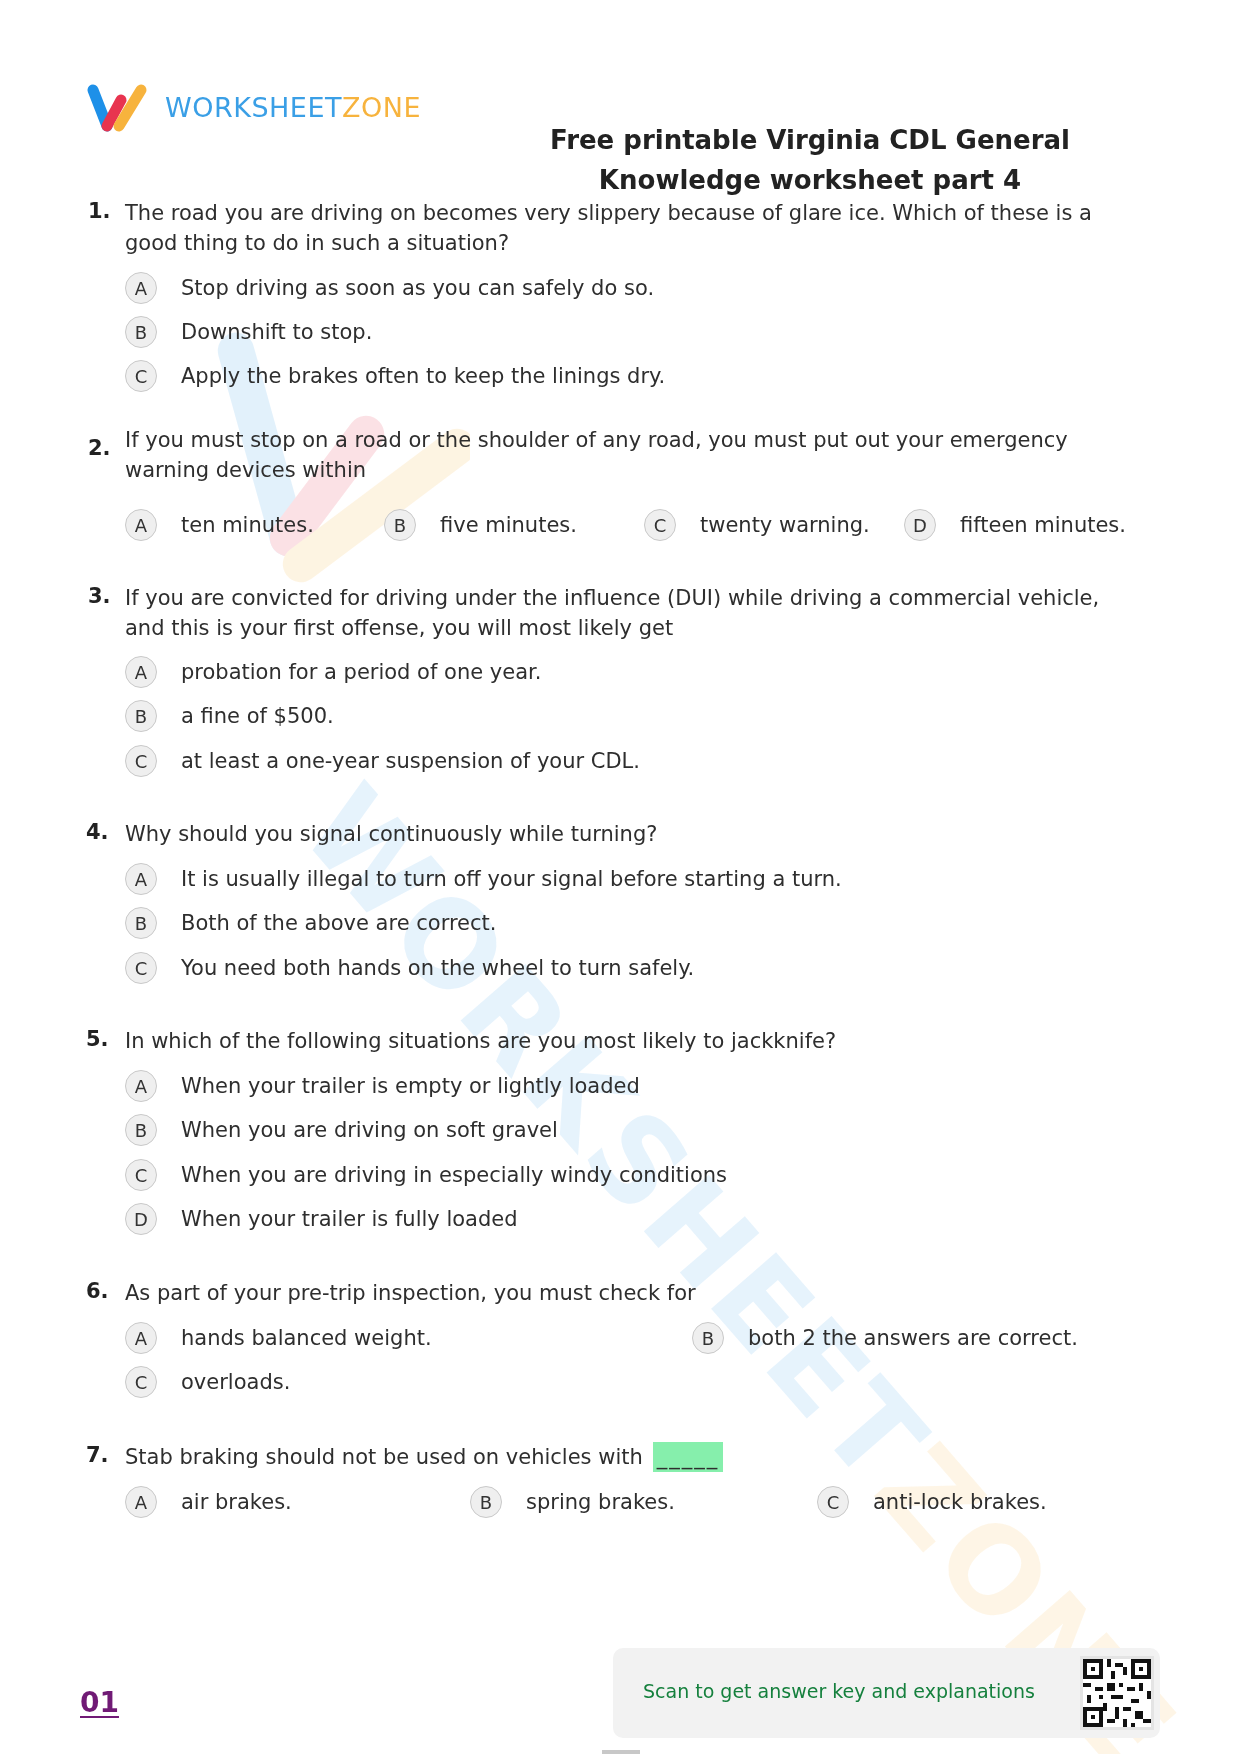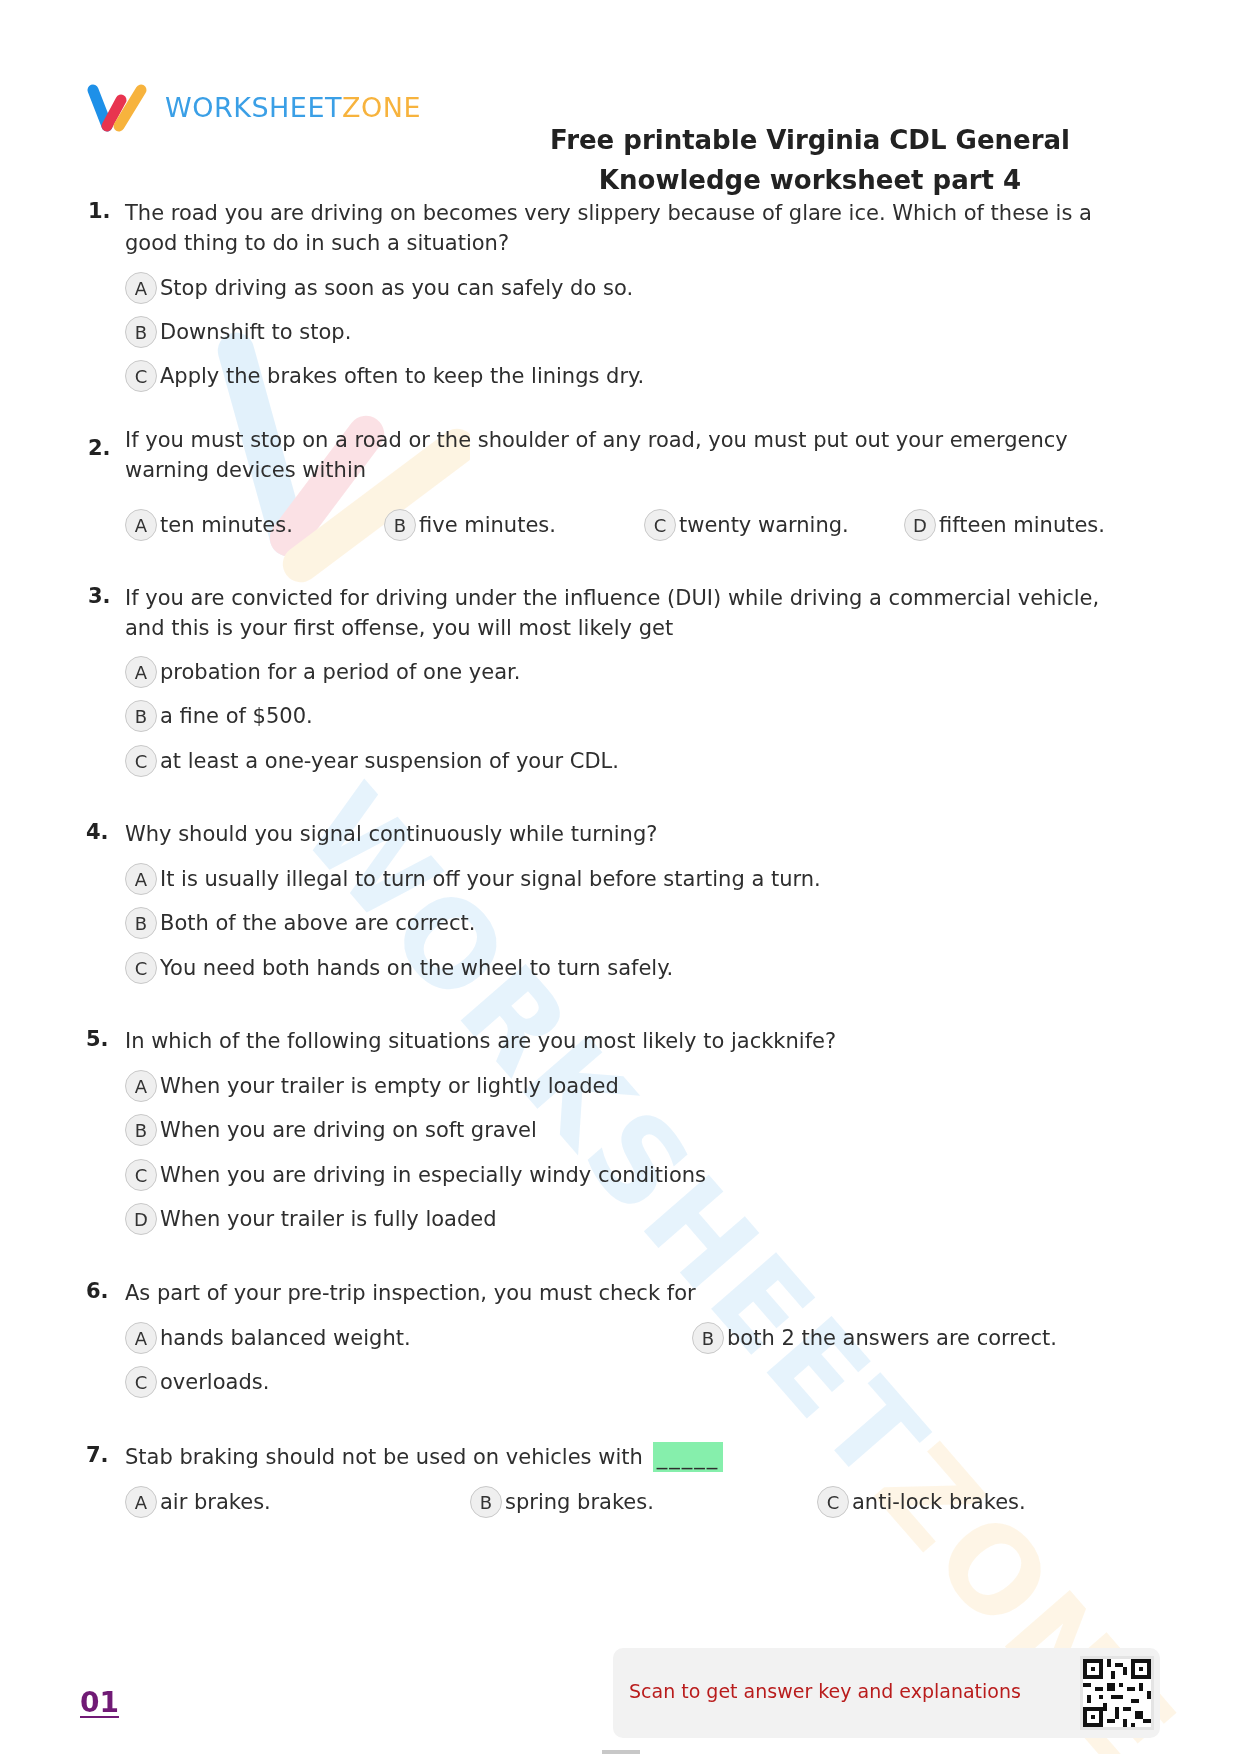--- a/index.html
+++ b/index.html
@@ -9,29 +9,29 @@
   .logo { left:85px; top:82px; width:330px; height:52px; }
   .logo-text { position:absolute; left:80px; top:10px; font-size:27px; letter-spacing:0.5px; white-space:nowrap; }
   .logo-text .c1 { color:#3a9fe6; }
   .logo-text .c2 { color:#f7b33d; }
   .title { left:520px; top:80px; width:580px; text-align:center; font-weight:bold; font-size:26px; line-height:40px; color:#222;margin-top:40px; }
   .qnum { font-weight:bold; font-size:21px; color:#222; width:40px; }
   .qtext { font-size:21px; line-height:30px; color:#2e2e2e; width:1030px; }
   .opt { display:flex; align-items:center; height:36px; }
   .circle { width:32px; height:32px; border-radius:50%; background:#efefef; border:1px solid #c9c9c9;
             display:flex; align-items:center; justify-content:center; font-size:18px; color:#333; box-sizing:border-box; }
-  .otext { margin-left:3px; font-size:21px; color:#2e2e2e; white-space:nowrap; }
+  .otext { margin-left:24px; font-size:21px; color:#2e2e2e; white-space:nowrap; }
   .blank { display:inline-block; background:#86efac; padding:0 4px; margin-left:10px; letter-spacing:2px; }
   .watermark { left:380px; top:760px; font-size:118px; font-weight:bold; letter-spacing:4px; transform:rotate(49deg); transform-origin:left top;
                white-space:nowrap; opacity:0.12; }
   .watermark .w1 { color:#3aa0ea; } .watermark .w2 { color:#f7b33d; }
   .wm-logo { left:210px; top:330px; width:260px; height:260px; opacity:0.14; }
   .pagenum { left:80px; top:1686px; font-size:28px; font-weight:bold; color:#701a75; text-decoration:underline; text-underline-offset:4px; }
   .footer-box { left:613px; top:1648px; width:547px; height:90px; background:#f2f2f2; border-radius:10px; }
-  .footer-text { position:absolute; left:16px; top:32px; font-size:19px; color:#b91c1c; white-space:nowrap; }
+  .footer-text { position:absolute; left:30px; top:32px; font-size:19px; color:#15803d; white-space:nowrap; }
   .qr { position:absolute; right:6px; top:8px; width:74px; height:74px; background:#e4e4e4; padding:3px; box-sizing:border-box; }
   .bottom-bar { left:602px; top:1750px; width:38px; height:4px; background:#c8c8c8; }
 </style>
 </head>
 <body>
 
 <svg class="abs wm-logo" viewBox="0 0 100 100">
   <line x1="10" y1="8" x2="30" y2="80" stroke="#3a9fe6" stroke-width="14" stroke-linecap="round"></line>
   <line x1="30" y1="80" x2="60" y2="40" stroke="#e8344f" stroke-width="14" stroke-linecap="round"></line>
   <line x1="35" y1="90" x2="95" y2="45" stroke="#f7b33d" stroke-width="14" stroke-linecap="round"></line>

